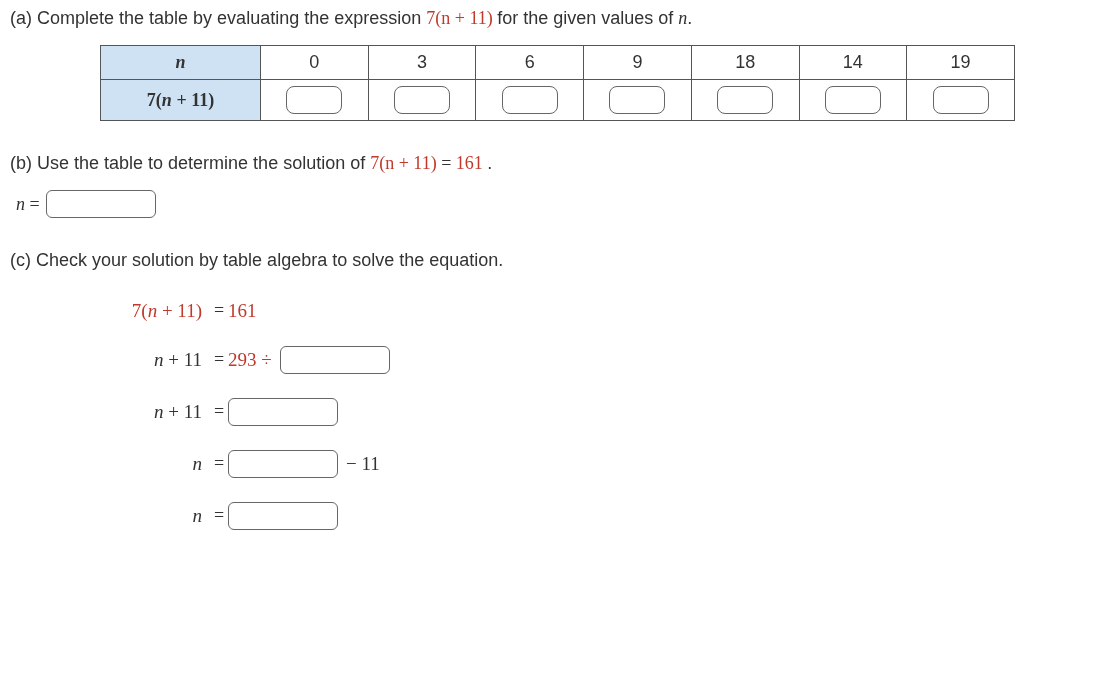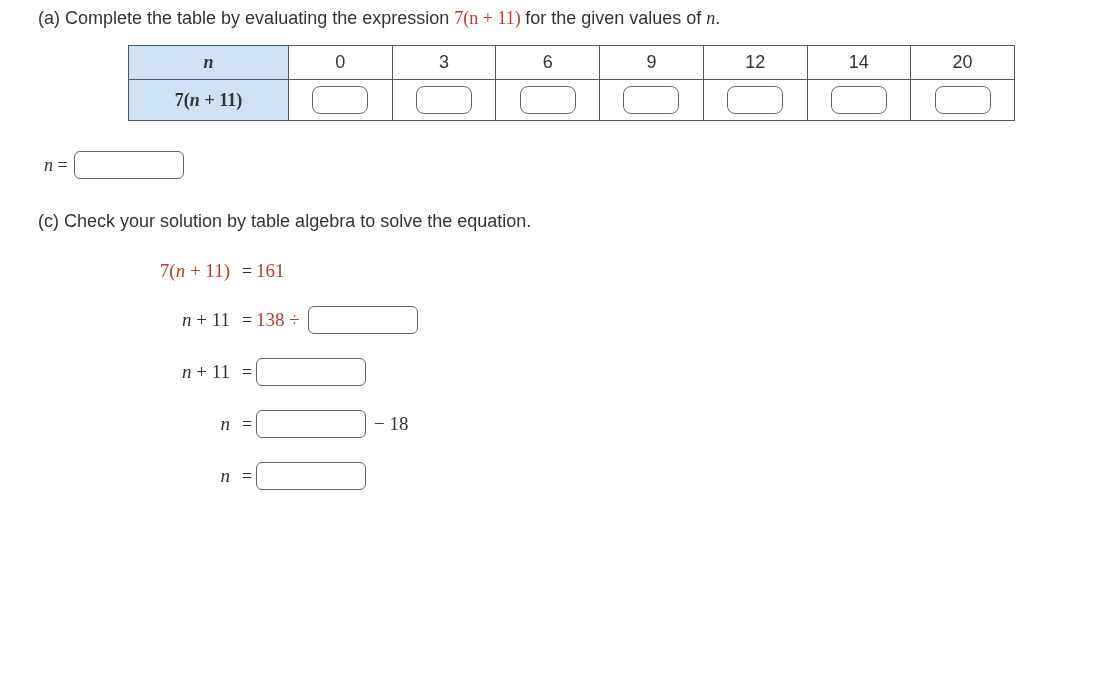--- a/index.html
+++ b/index.html
@@ -6,21 +6,20 @@
     body {
       font-family: Arial, Helvetica, sans-serif;
       font-size: 18px;
       color: #333;
       padding: 6px 10px;
       margin: 0;
       width: 1095px;
     }
     .question {
       margin-bottom: 30px;
-      margin-left: 28px;
     }
     .q-text {
       margin-bottom: 14px;
       line-height: 1.4;
     }
     .italic { font-style: italic; font-family: 'Times New Roman', serif; }
     .expr { color: #c0392b; }
     .num-expr { font-family: 'Times New Roman', serif; }
     .table-wrap {
       padding: 0 70px 0 90px;
@@ -103,42 +102,48 @@
   </div>
   <div class="table-wrap">
     <table class="data">
       <tbody>
           <tr>
         <th class="hdr-cell">n</th>
         <td class="val">0</td>
         <td class="val">3</td>
         <td class="val">6</td>
         <td class="val">9</td>
-        <td class="val">12</td>
+        <td class="val">18</td>
         <td class="val">14</td>
-        <td class="val">20</td>
+        <td class="val">19</td>
       </tr>
       <tr>
         <th class="hdr-cell row2">
           <span>7(</span><span class="inner-i">n</span><span> + 11)</span>
         </th>
         <td><span class="input-box"></span></td>
         <td><span class="input-box"></span></td>
         <td><span class="input-box"></span></td>
         <td><span class="input-box"></span></td>
         <td><span class="input-box"></span></td>
         <td><span class="input-box"></span></td>
         <td><span class="input-box"></span></td>
       </tr>
     </tbody>
       </table>
   </div>
 </div>
 
 <div class="question">
+  <div class="q-text">
+    <span>(b) Use the table to determine the solution of  </span>
+    <span class="num-expr">
+      <span class="expr">7(n + 11)</span><span> = </span><span class="expr">161</span>
+    </span><span>.</span>
+  </div>
   <div class="inline-eq">
     <span class="num-expr">
       <span class="italic">n</span><span> = </span>
     </span>
     <span class="input-box wide"></span>
   </div>
 </div>
 
 <div class="question c-section">
   <div class="q-text">(c) Check your solution by table algebra to solve the equation.</div>
@@ -152,21 +157,21 @@
       <span class="red">161</span>
     </div>
   </div>
 
   <div class="eq-line">
     <div class="lhs">
       <span class="italic">n</span> + 11
     </div>
     <div class="eq-sign">=</div>
     <div class="rhs">
-      <span class="red">138 ÷</span>
+      <span class="red">293 ÷</span>
       <span class="input-box med"></span>
     </div>
   </div>
 
   <div class="eq-line">
     <div class="lhs">
       <span class="italic">n</span> + 11
     </div>
     <div class="eq-sign">=</div>
     <div class="rhs">
@@ -174,21 +179,21 @@
     </div>
   </div>
 
   <div class="eq-line">
     <div class="lhs">
       <span class="italic">n</span>
     </div>
     <div class="eq-sign">=</div>
     <div class="rhs">
       <span class="input-box med"></span>
-      <span>− 18</span>
+      <span>− 11</span>
     </div>
   </div>
 
   <div class="eq-line">
     <div class="lhs">
       <span class="italic">n</span>
     </div>
     <div class="eq-sign">=</div>
     <div class="rhs">
       <span class="input-box med"></span>

